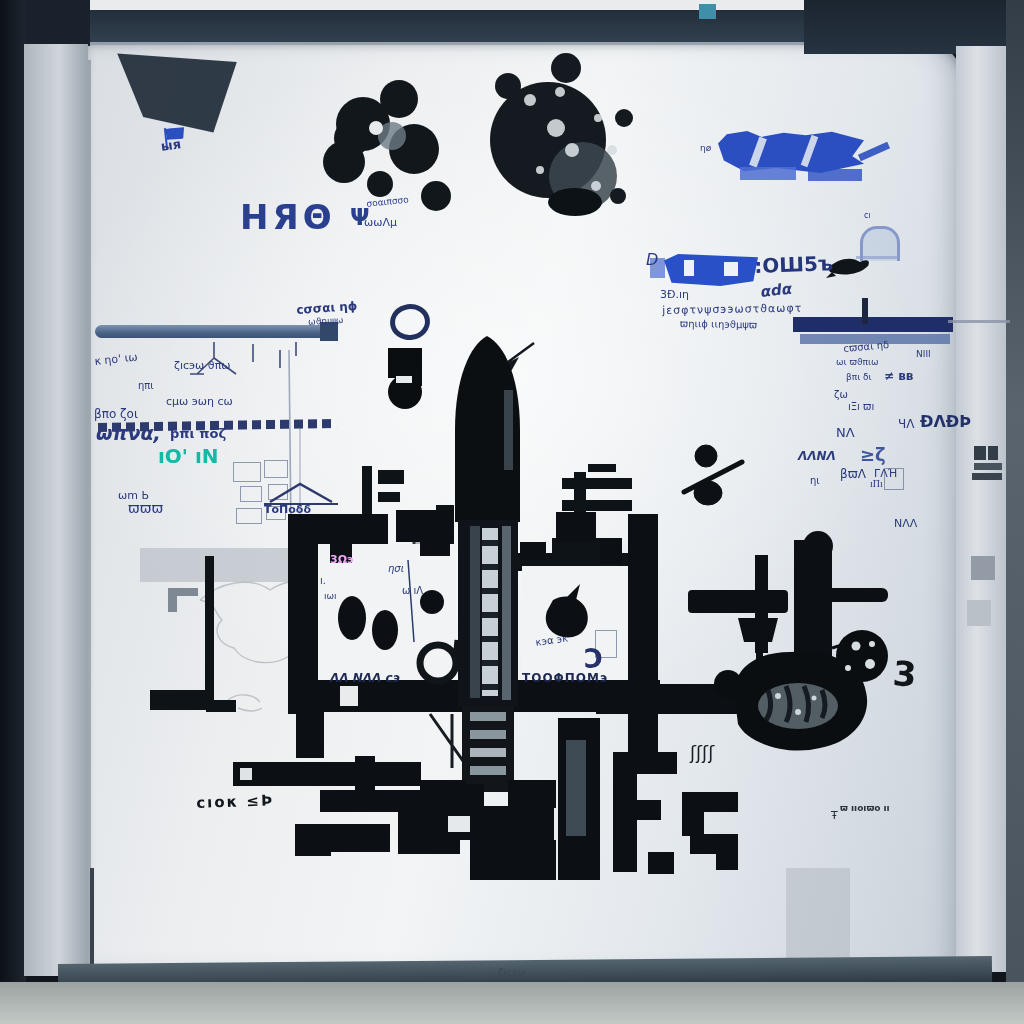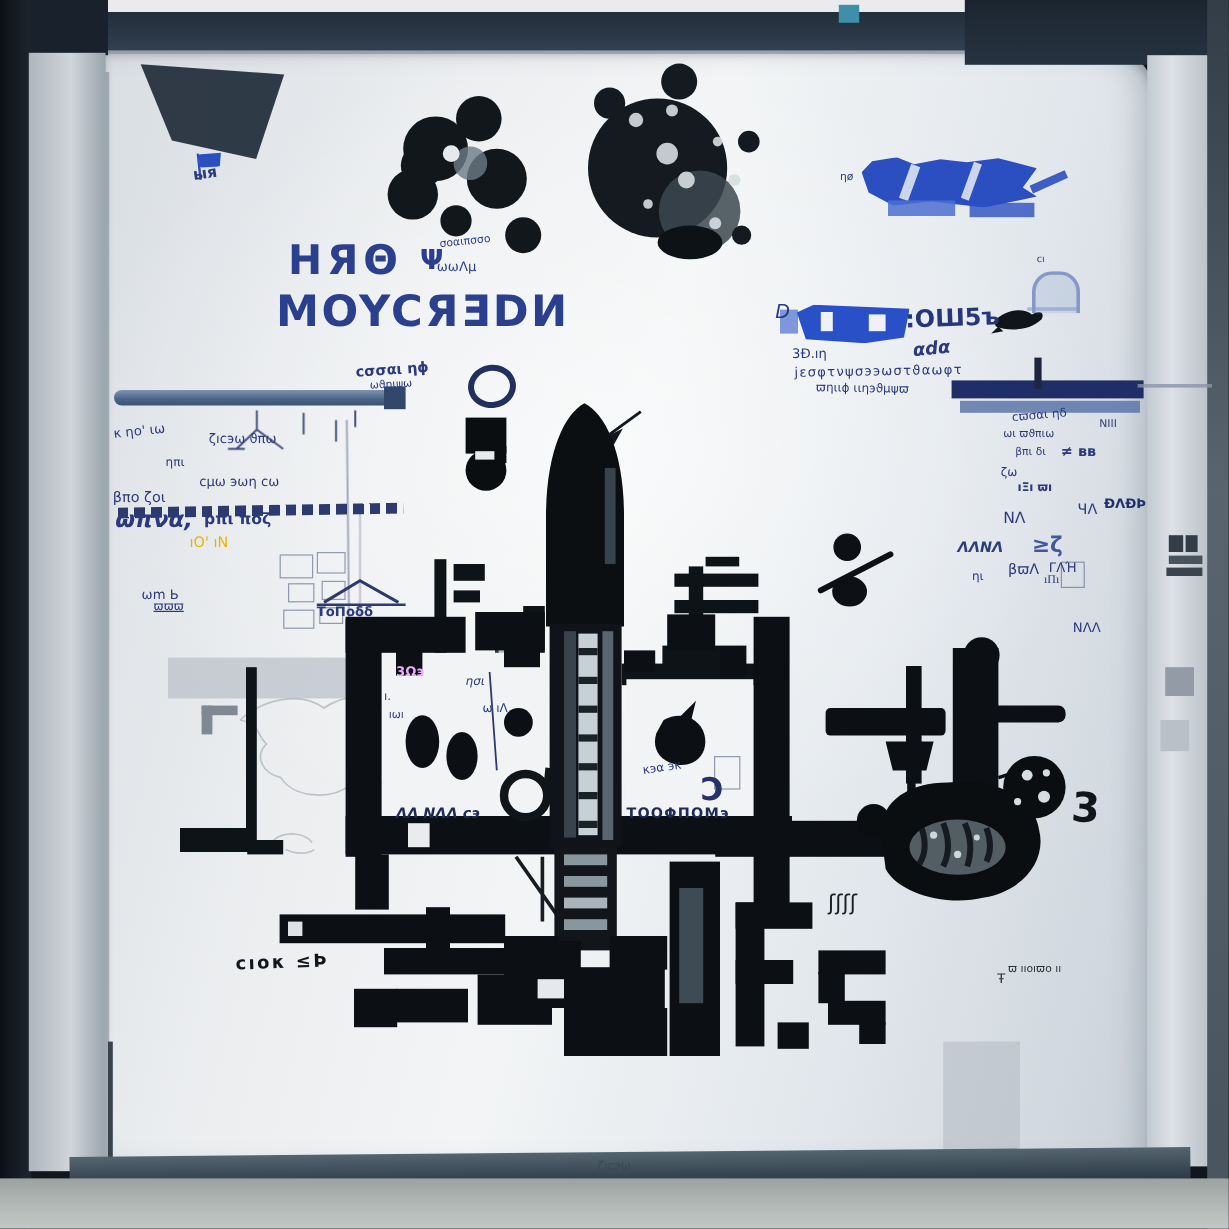--- a/index.html
+++ b/index.html
@@ -338,71 +338,70 @@
 
     <svg class="shape" style="left:262px;top:478px;" width="80" height="30">
       <path d="M8,24 L38,6 L70,24" stroke="#2c3a6e" stroke-width="2.5" fill="none"></path>
       <path d="M2,26 H76" stroke="#2c3a6e" stroke-width="2" fill="none"></path>
     </svg>
   <span class="ink-text" style="left: 160px; top: 140px; font-size: 13px; color: rgb(43, 58, 126); font-weight: 700; transform: rotate(-8deg);">ыя</span>
       <span class="ink-text" style="left: 240px; top: 200px; font-size: 34px; color: rgb(43, 63, 143); font-weight: 800; letter-spacing: 4px;">ΗЯΘ</span>
       <span class="ink-text" style="left: 350px; top: 206px; font-size: 23px; color: rgb(43, 63, 143); font-weight: 700;">Ψ</span>
       <span class="ink-text" style="left: 366px; top: 200px; font-size: 9px; color: rgb(43, 63, 143); transform: rotate(-6deg);">σοαιπσσο</span>
       <span class="ink-text" style="left: 364px; top: 217px; font-size: 11px; color: rgb(43, 63, 143);">ωωΛμ</span>
-      <span class="ink-text" style="left: 230px; top: 243px; font-size: 36px; color: rgb(43, 63, 143); font-weight: 800; letter-spacing: 2px;">MOYCЯƎDИ</span>
       <span class="ink-text" style="left: 700px; top: 144px; font-size: 9px; color: rgb(43, 58, 126);">ηø</span>
       <span class="ink-text" style="left: 646px; top: 252px; font-size: 16px; color: rgb(43, 58, 126); font-style: italic;">D</span>
       <span class="ink-text" style="left: 754px; top: 256px; font-size: 20px; color: rgb(37, 54, 122); font-weight: 800; transform: rotate(-2deg);">:ΟШ5ъ</span>
       <span class="ink-text" style="left: 760px; top: 285px; font-size: 15px; color: rgb(43, 58, 126); font-weight: 700; font-style: italic; transform: rotate(-6deg);">αdα</span>
       <span class="ink-text" style="left: 660px; top: 289px; font-size: 11px; color: rgb(43, 58, 126);">3Ð.ıη</span>
       <span class="ink-text" style="left: 864px; top: 212px; font-size: 8px; color: rgb(43, 58, 126);">cı</span>
       <span class="ink-text" style="left: 662px; top: 305px; font-size: 11px; color: rgb(43, 58, 126); letter-spacing: 1px; transform: rotate(-1deg);">jεσφτνψσээωστϑαωφτ</span>
       <span class="ink-text" style="left: 680px; top: 319px; font-size: 10px; color: rgb(43, 58, 126); transform: rotate(1deg);">ϖηιιϕ ιιηэϑμψϖ</span>
       <span class="ink-text" style="left: 296px; top: 304px; font-size: 12px; color: rgb(43, 58, 126); font-weight: 700; transform: rotate(-4deg);">cσσαι ηϕ</span>
       <span class="ink-text" style="left: 308px; top: 318px; font-size: 9px; color: rgb(43, 58, 126); transform: rotate(-3deg);">ωϑηιψω</span>
       <span class="ink-text" style="left: 94px; top: 356px; font-size: 11px; color: rgb(43, 58, 126); transform: rotate(-6deg);">κ ηο' ιω</span>
       <span class="ink-text" style="left: 174px; top: 360px; font-size: 11px; color: rgb(43, 58, 126);">ζıcэω ϑπω</span>
       <span class="ink-text" style="left: 138px; top: 381px; font-size: 10px; color: rgb(43, 58, 126);">ηπι</span>
       <span class="ink-text" style="left: 166px; top: 396px; font-size: 11px; color: rgb(43, 58, 126);">cμω эωη cω</span>
       <span class="ink-text" style="left: 94px; top: 408px; font-size: 12px; color: rgb(43, 58, 126);">βπο ζοι</span>
       <span class="ink-text" style="left: 96px; top: 424px; font-size: 19px; color: rgb(43, 58, 126); font-weight: 800; font-style: italic;">ωπνα,</span>
       <span class="ink-text" style="left: 170px; top: 427px; font-size: 13px; color: rgb(43, 58, 126); font-weight: 700;">þπι ποζ</span>
-      <span class="ink-text" style="left: 158px; top: 446px; font-size: 12px; color: #eab308; font-weight: 400;">ıΟ' ıΝ</span>
+      <span class="ink-text" style="left: 158px; top: 446px; font-size: 20px; color: #14b8a6; font-weight: 700;">ıΟ' ıΝ</span>
       <span class="ink-text" style="left: 118px; top: 490px; font-size: 11px; color: rgb(43, 58, 126);">ωm Ь</span>
-      <span class="ink-text" style="left: 128px; top: 501px; font-size: 10px; color: rgb(43, 58, 126); text-decoration: underline;">ϖϖϖ</span>
+      <span class="ink-text" style="left: 128px; top: 501px; font-size: 14px; color: rgb(43, 58, 126);">ϖϖϖ</span>
       <span class="ink-text" style="left: 264px; top: 504px; font-size: 11px; color: rgb(43, 58, 126); font-weight: 700;">ΤοΠοδδ</span>
       <span class="ink-text" style="left: 843px; top: 344px; font-size: 10px; color: rgb(43, 58, 126); transform: rotate(-5deg);">cϖσαι ηδ</span>
       <span class="ink-text" style="left: 916px; top: 350px; font-size: 9px; color: rgb(43, 58, 126);">ΝΙΙΙ</span>
       <span class="ink-text" style="left: 836px; top: 358px; font-size: 9px; color: rgb(43, 58, 126);">ωι ϖϑπιω</span>
       <span class="ink-text" style="left: 884px; top: 370px; font-size: 12px; color: rgb(43, 58, 126); font-weight: 700;">≠ вв</span>
       <span class="ink-text" style="left: 846px; top: 373px; font-size: 9px; color: rgb(43, 58, 126);">βπι δι</span>
       <span class="ink-text" style="left: 834px; top: 390px; font-size: 10px; color: rgb(43, 58, 126);">ζω</span>
-      <span class="ink-text" style="left: 848px; top: 402px; font-size: 10px; color: rgb(43, 58, 126); font-weight: bold;">ıΞı ϖı</span>
+      <span class="ink-text" style="left: 848px; top: 402px; font-size: 10px; color: rgb(43, 58, 126);">ıΞı ϖı</span>
       <span class="ink-text" style="left: 898px; top: 418px; font-size: 12px; color: rgb(43, 58, 126);">ЧΛ</span>
-      <span class="ink-text" style="left: 920px; top: 414px; font-size: 11px; color: rgb(34, 50, 104); font-weight: 800;">ÐΛÐÞ</span>
+      <span class="ink-text" style="left: 920px; top: 414px; font-size: 16px; color: rgb(34, 50, 104); font-weight: 800;">ÐΛÐÞ</span>
       <span class="ink-text" style="left: 836px; top: 426px; font-size: 13px; color: rgb(43, 58, 126); font-weight: 400;">ΝΛ</span>
       <span class="ink-text" style="left: 860px; top: 446px; font-size: 18px; color: rgb(65, 86, 158); font-weight: 700;">≥ζ</span>
       <span class="ink-text" style="left: 798px; top: 450px; font-size: 12px; color: rgb(44, 61, 122); font-weight: 700; font-style: italic;">ΛΛΝΛ</span>
       <span class="ink-text" style="left: 874px; top: 468px; font-size: 11px; color: rgb(43, 58, 126);">ΓΛΉ</span>
       <span class="ink-text" style="left: 810px; top: 476px; font-size: 10px; color: rgb(43, 58, 126);">ηι</span>
       <span class="ink-text" style="left: 840px; top: 468px; font-size: 12px; color: rgb(43, 58, 126);">βϖΛ</span>
       <span class="ink-text" style="left: 870px; top: 479px; font-size: 10px; color: rgb(43, 58, 126); font-family: Liberation Serif, serif;">ıΠı</span>
       <span class="ink-text" style="left: 894px; top: 518px; font-size: 11px; color: rgb(43, 58, 126);">ΝΛΛ</span>
       <span class="ink-text" style="left: 330px; top: 554px; font-size: 11px; color: #f0abfc; font-weight: 700;">3Ωэ</span>
       <span class="ink-text" style="left: 388px; top: 564px; font-size: 10px; color: rgb(43, 58, 126); font-style: italic;">ησι</span>
       <span class="ink-text" style="left: 320px; top: 576px; font-size: 10px; color: rgb(43, 58, 126);">ı.</span>
       <span class="ink-text" style="left: 324px; top: 592px; font-size: 9px; color: rgb(43, 58, 126); text-align: right;">ıωı</span>
       <span class="ink-text" style="left: 402px; top: 586px; font-size: 10px; color: rgb(43, 58, 126);">ω ıΛ</span>
       <span class="ink-text" style="left: 330px; top: 672px; font-size: 12px; color: rgb(30, 42, 84); font-weight: 700; font-style: italic;">ΛΛ ΝΛΛ cэ</span>
       <span class="ink-text" style="left: 535px; top: 638px; font-size: 10px; color: rgb(43, 58, 126); transform: rotate(-8deg);">κэα эκ</span>
       <span class="ink-text" style="left: 584px; top: 646px; font-size: 26px; color: rgb(37, 50, 106); font-weight: 700;">Ɔ</span>
       <span class="ink-text" style="left: 522px; top: 672px; font-size: 12px; color: rgb(30, 42, 84); font-weight: 700; letter-spacing: 1px;">ΤΟΟΦΠΟΜэ</span>
       <span class="ink-text" style="left: 196px; top: 796px; font-size: 15px; color: rgb(16, 22, 28); font-weight: 800; letter-spacing: 2px; transform: rotate(-2deg);">cıоκ ≤Þ</span>
       <span class="ink-text" style="left: 690px; top: 744px; font-size: 18px; color: rgb(24, 31, 38);">ʃʃʃʃ</span>
-      <span class="ink-text" style="left: 840px; top: 804px; font-size: 9px; color: rgb(42, 50, 58);">ϖ ııοıϖο ıı</span>
+      <span class="ink-text" style="left: 840px; top: 804px; font-size: 9px; color: rgb(42, 50, 58); font-weight: bold;">ϖ ııοıϖο ıı</span>
       <span class="ink-text" style="left: 831px; top: 810px; font-size: 11px; color: rgb(42, 50, 58);">Ŧ</span>
       <span class="ink-text" style="left: 498px; top: 968px; font-size: 10px; color: rgb(60, 72, 84); transform: rotate(-2deg);">ζıcэω</span>
       <span class="ink-text" style="left: 894px; top: 656px; font-size: 34px; color: rgb(16, 21, 26); font-weight: 800; transform: rotate(4deg);">3</span>
     </div>
 
   <div id="top-white-strip" class="frame"></div>
   <div id="top-band" class="frame"></div>
   <div id="top-left-corner" class="frame"></div>
   <div id="top-right-corner" class="frame"></div>
   <div id="teal-chip" class="frame"></div>

